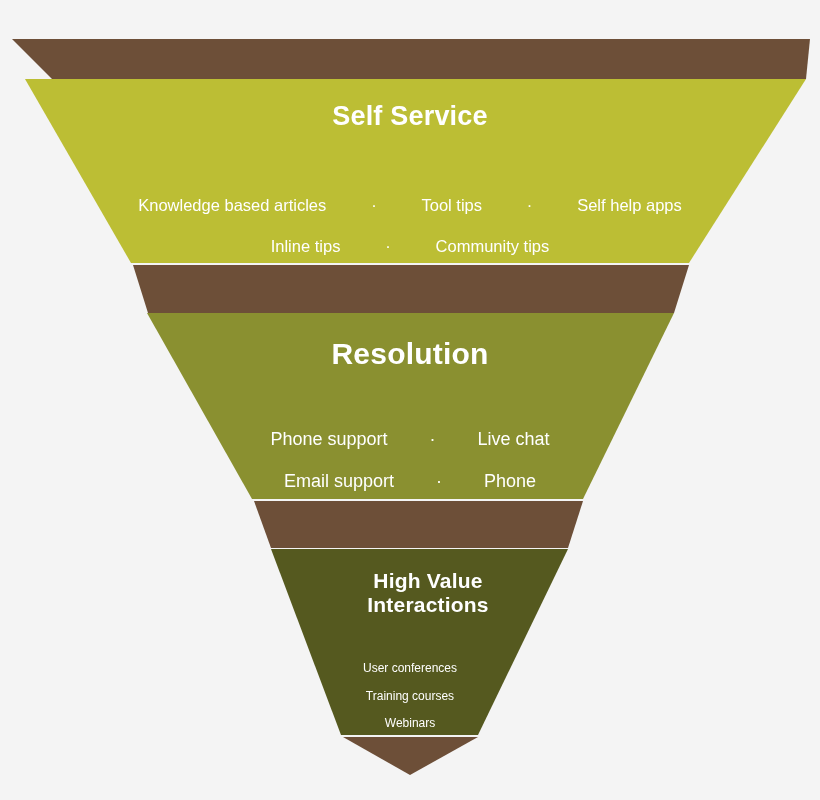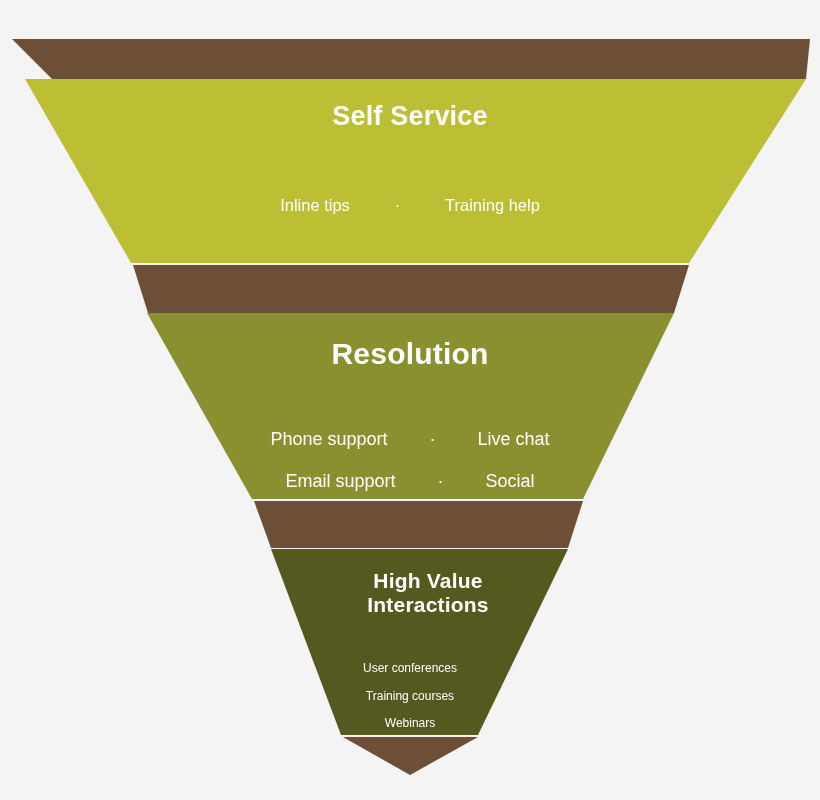--- a/index.html
+++ b/index.html
@@ -103,38 +103,45 @@
 
     <polygon points="343,737 478,737 410,775" fill="#6d4f38"></polygon>
   </svg>
 
   <div class="funnel-text-layer">
 
     <div class="stage-title s1-title">Self Service</div>
 
     <div class="stage-items s1-items">
       <span class="item-row">
+        <span class="item">Knowledge based articles</span>
+        <span class="sep">·</span>
+        <span class="item">Tool tips</span>
+        <span class="sep">·</span>
+        <span class="item">Self help apps</span>
+      </span>
+      <span class="item-row">
         <span class="item">Inline tips</span>
         <span class="sep">·</span>
-        <span class="item">Training help</span>
+        <span class="item">Community tips</span>
       </span>
     </div>
 
     <div class="stage-title s2-title">Resolution</div>
 
     <div class="stage-items s2-items">
       <span class="item-row">
         <span class="item">Phone support</span>
         <span class="sep">·</span>
         <span class="item">Live chat</span>
       </span>
       <span class="item-row">
         <span class="item">Email support</span>
         <span class="sep">·</span>
-        <span class="item">Social</span>
+        <span class="item">Phone</span>
       </span>
     </div>
 
     <div class="stage-title s3-title">
       <span class="item-row">High Value</span>
       <span class="item-row">Interactions</span>
     </div>
 
     <div class="stage-items s3-items">
       <span class="item-row">

